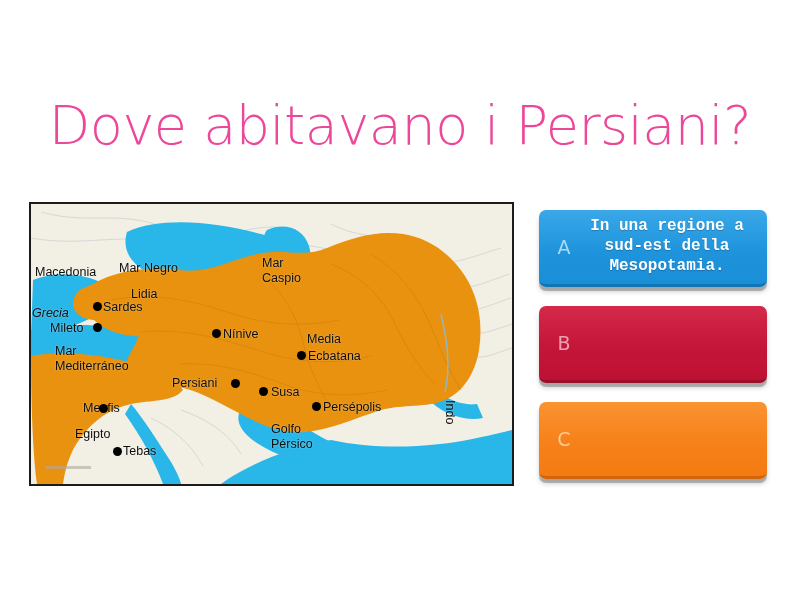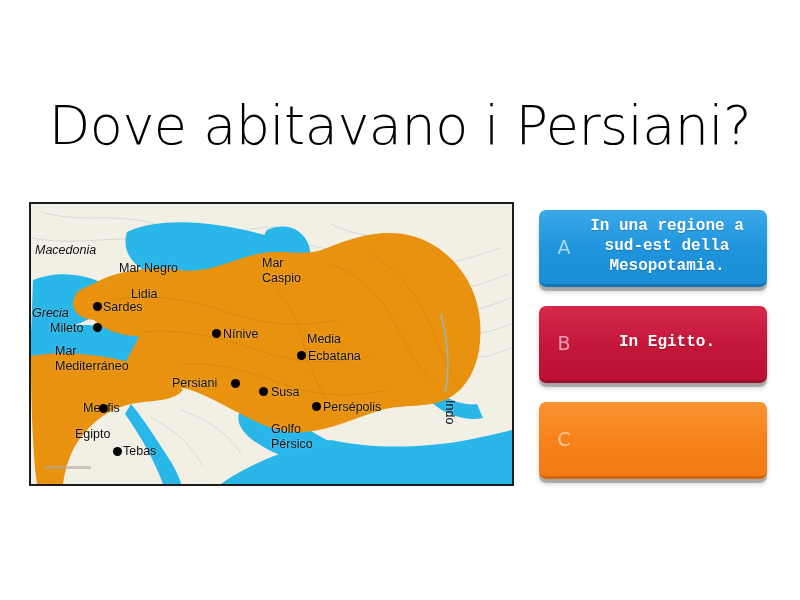--- a/index.html
+++ b/index.html
@@ -18,21 +18,21 @@
   
   #question-title {
     position: absolute;
     left: 0;
     top: 96px;
     width: 800px;
     text-align: center;
     font-size: 54px;
     font-weight: 300;
     letter-spacing: -0.5px;
-    color: #000000;
+    color: #ec4899;
     line-height: 1.1;
     white-space: nowrap;
     font-family: "DejaVu Sans", sans-serif;
   }
 
   
   #map-figure {
     position: absolute;
     left: 29px;
     top: 202px;
@@ -216,21 +216,21 @@
         <path d="M340 50 C 366 66, 386 90, 398 118 S 416 164, 430 186"></path>
         <path d="M230 70 C 252 88, 266 112, 272 138 S 286 180, 300 204"></path>
       </g>
     </g>
 
     <path d="M410 110 C 416 136, 420 162, 414 188" stroke="#8fb8cc" stroke-width="1.4" fill="none"></path>
 
     <rect x="14" y="262" width="46" height="3" fill="#b0a99a" opacity="0.6"></rect>
   </svg>
 
-  <div class="map-label" style="left:4px;  top:40px;font-style:italic;">Macedonia</div>
+  <div class="map-label" style="left:4px;  top:62px;">Macedonia</div>
   <div class="map-label" style="left:88px; top:58px;">Mar Negro</div>
   <div class="map-label" style="left:100px;top:84px;">Lidia</div>
   <div class="map-label" style="left:72px; top:97px;">Sardes</div>
   <div class="map-label" style="left:1px;  top:103px;font-style:italic;">Grecia</div>
   <div class="map-label" style="left:19px; top:118px;">Mileto</div>
 
   <div class="map-label two-line" style="left:231px;top:52px;">
     <span>Mar</span><br>
     <span>Caspio</span>
   </div>
@@ -269,18 +269,17 @@
   <span class="map-dot" style="left:82px; top:243px;"></span>
 </div>
 
 <div class="answer" id="answer-a">
   <span class="letter">A</span>
   <span class="atext">In una regione a sud-est della Mesopotamia.</span>
 </div>
 
 <div class="answer" id="answer-b">
   <span class="letter">B</span>
-  <span class="atext">In Egitto.</span>
 </div>
 
 <div class="answer" id="answer-c">
   <span class="letter">C</span>
 </div>
 
 </body></html>

